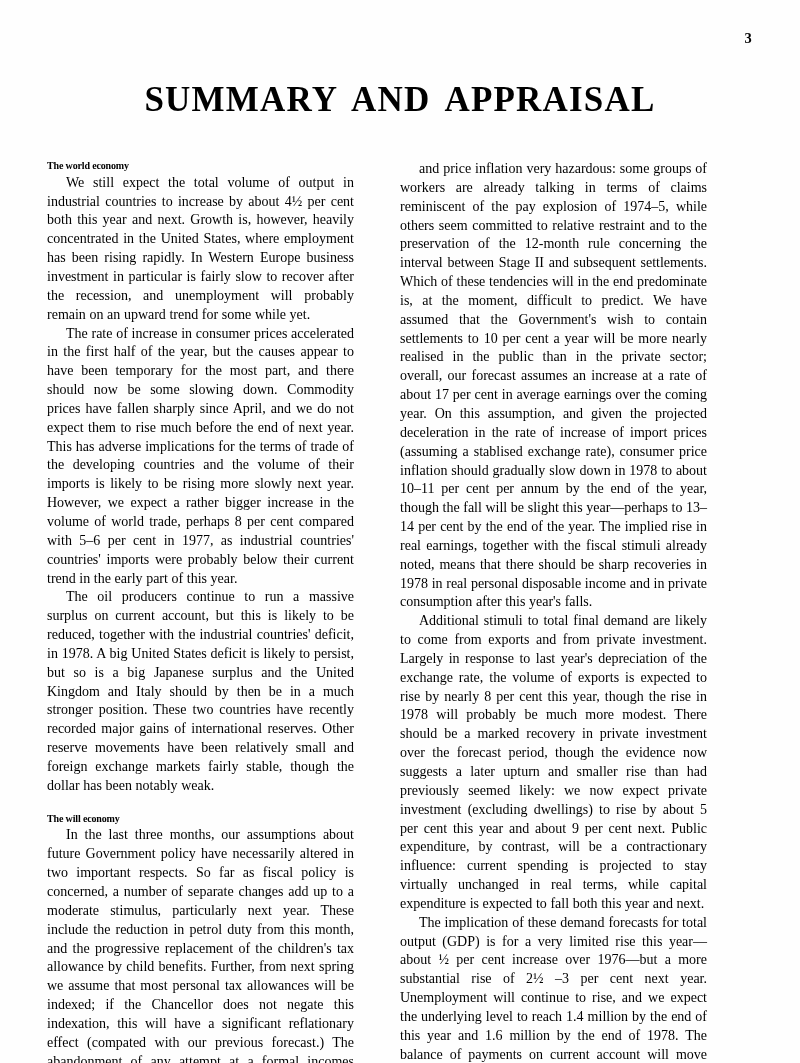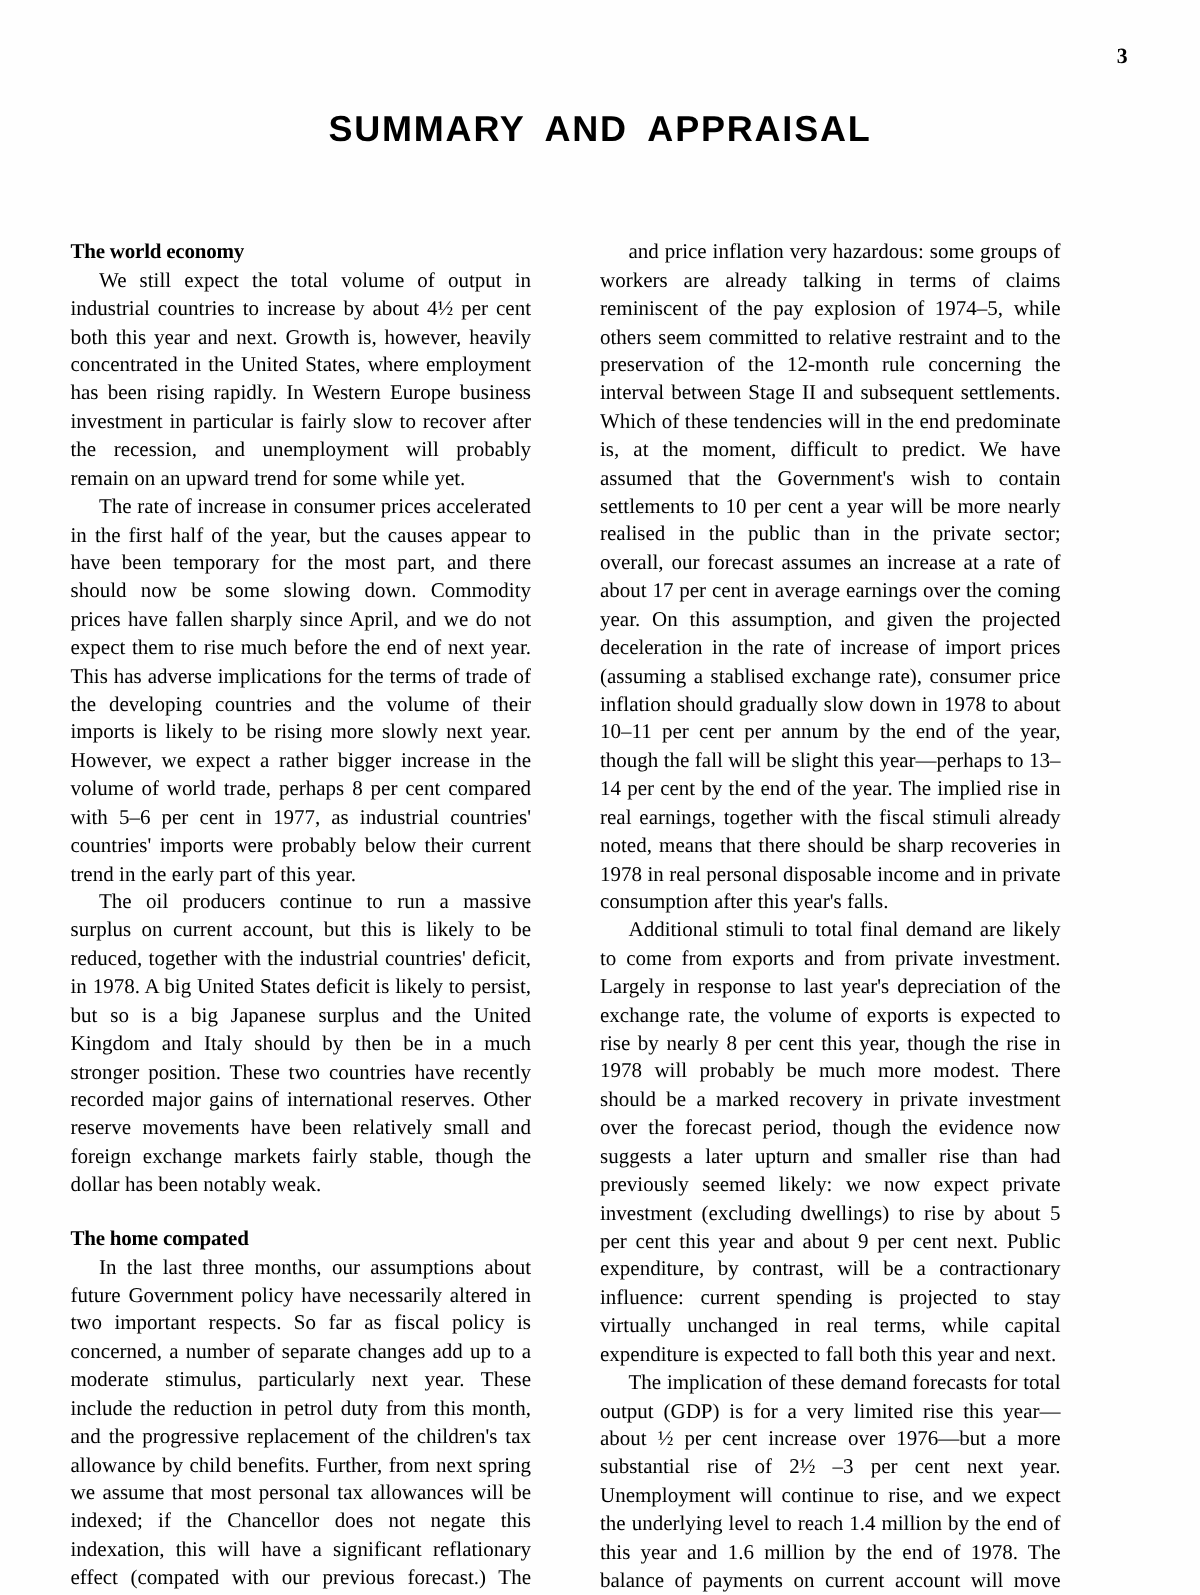--- a/index.html
+++ b/index.html
@@ -29,41 +29,41 @@
     font-weight: bold;
     font-family: "Liberation Serif", "DejaVu Serif", serif;
     letter-spacing: 0.2px;
   }
   .page-title {
     position: absolute;
     top: 57px;
     left: 0;
     right: 0;
     text-align: center;
-    font-size: 24px;
+    font-size: 35px;
     font-weight: bold;
     letter-spacing: 1.2px;
     word-spacing: 6px;
-    font-family: Liberation Sans, sans-serif;
+    font-family: Liberation Serif, serif;
   }
   .columns {
     position: absolute;
     top: 160px;
     left: 47px;
     width: 706px;
     display: flex;
     gap: 46px;
     align-items: flex-start;
   }
   .col {
     width: 307px;
     flex: 0 0 307px;
   }
   .sec-head {
-    font-size: 14px;
+    font-size: 10px;
     font-weight: bold;
     font-family: "Liberation Serif", "DejaVu Serif", serif;
     margin: 0 0 1px 0;
     line-height: 1.28;
     letter-spacing: -0.15px;
   }
   .col .sec-head.spaced {
     margin-top: 17px;
   }
   p.para {
@@ -87,21 +87,21 @@
   <h1 class="page-title">SUMMARY AND APPRAISAL</h1>
 
   <div class="columns">
 
     <div class="col">
       <div class="sec-head">The world economy</div>
       <p class="para">We still expect the total volume of output in industrial countries to increase by about 4½ per cent both this year and next.  Growth is, however, heavily concentrated in the United States, where employment has been rising rapidly.   In Western Europe business investment in particular is fairly slow to recover after the recession, and unemployment will probably remain on an upward trend for some while yet.</p>
       <p class="para">The rate of increase in consumer prices accelerated in the first half of the year, but the causes appear to have been temporary for the most part, and there should now be some slowing down.   Commodity prices have fallen sharply since April, and we do not expect them to rise much before the end of next year.  This has adverse implications for the terms of trade of the developing countries and the volume of their imports is likely to be rising more slowly next year.  However, we expect a rather bigger increase in the volume of world trade, perhaps 8 per cent compared with 5–6 per cent in 1977, as industrial countries' countries' imports were probably below their current trend in the early part of this year.</p>
       <p class="para">The oil producers continue to run a massive surplus on current account, but this is likely to be reduced, together with the industrial countries' deficit, in 1978.  A big United States deficit is likely to persist, but so is a big Japanese surplus and the United Kingdom and Italy should by then be in a much stronger position.   These two countries have recently recorded major gains of international reserves.   Other reserve movements have been relatively small and foreign exchange markets fairly stable, though the dollar has been notably weak.</p>
 
-      <div class="sec-head spaced">The home compated</div>
+      <div class="sec-head spaced">The will economy</div>
       <p class="para">In the last three months, our assumptions about future Government policy have necessarily altered in two important respects.   So far as fiscal policy is concerned, a number of separate changes add up to a moderate stimulus, particularly next year.   These include the reduction in petrol duty from this month, and the progressive replacement of the children's tax allowance by child benefits.   Further, from next spring we assume that most personal tax allowances will be indexed; if the Chancellor does not negate this indexation, this will have a significant reflationary effect (compated with our previous forecast.)   The abandonment of any attempt at a formal incomes policy from now on makes the forecasting of wage</p>
     </div>
 
     <div class="col">
       <p class="para">and price inflation very hazardous: some groups of workers are already talking in terms of claims reminiscent of the pay explosion of 1974–5, while others seem committed to relative restraint and to the preservation of the 12-month rule concerning the interval between Stage II and subsequent settlements.  Which of these tendencies will in the end predominate is, at the moment, difficult to predict.   We have assumed that the Government's wish to contain settlements to 10 per cent a year will be more nearly realised in the public than in the private sector; overall, our forecast assumes an increase at a rate of about 17 per cent in average earnings over the coming year.   On this assumption, and given the projected deceleration in the rate of increase of import prices (assuming a stablised exchange rate), consumer price inflation should gradually slow down in 1978 to about 10–11 per cent per annum by the end of the year, though the fall will be slight this year—perhaps to 13–14 per cent by the end of the year.   The implied rise in real earnings, together with the fiscal stimuli already noted, means that there should be sharp recoveries in 1978 in real personal disposable income and in private consumption after this year's falls.</p>
       <p class="para">Additional stimuli to total final demand are likely to come from exports and from private investment.  Largely in response to last year's depreciation of the exchange rate, the volume of exports is expected to rise by nearly 8 per cent this year, though the rise in 1978 will probably be much more modest.   There should be a marked recovery in private investment over the forecast period, though the evidence now suggests a later upturn and smaller rise than had previously seemed likely: we now expect private investment (excluding dwellings) to rise by about 5 per cent this year and about 9 per cent next.  Public expenditure, by contrast, will be a contractionary influence: current spending is projected to stay virtually unchanged in real terms, while capital expenditure is expected to fall both this year and next.</p>
       <p class="para">The implication of these demand forecasts for total output (GDP) is for a very limited rise this year—about ½ per cent increase over 1976—but a more substantial rise of 2½ –3 per cent next year.   Unemployment will continue to rise, and we expect the underlying level to reach 1.4 million by the end of this year and 1.6 million by the end of 1978.   The balance of payments on current account will move steadily into surplus, though solely because of North Sea oil.</p>
     </div>
 
   </div>

